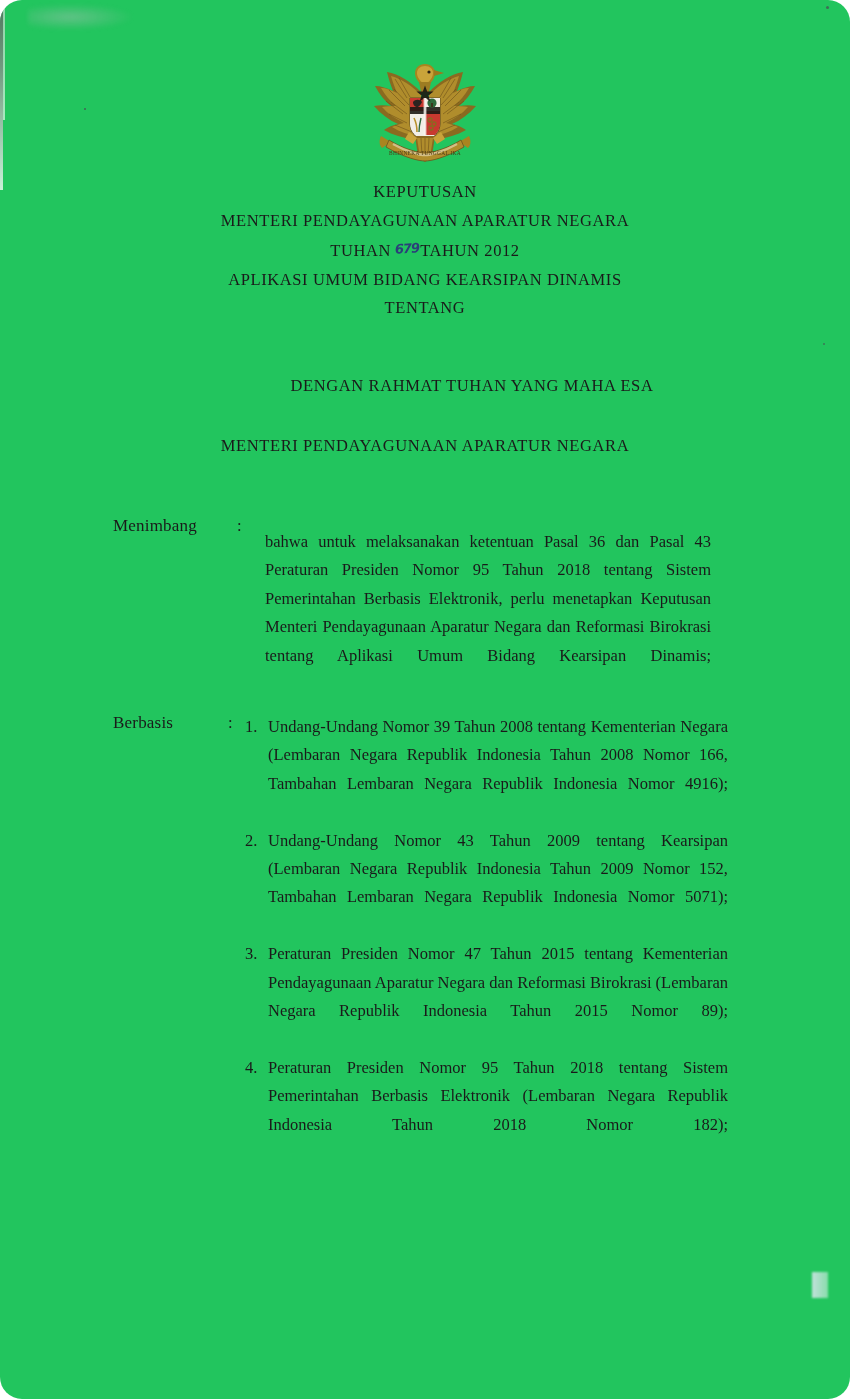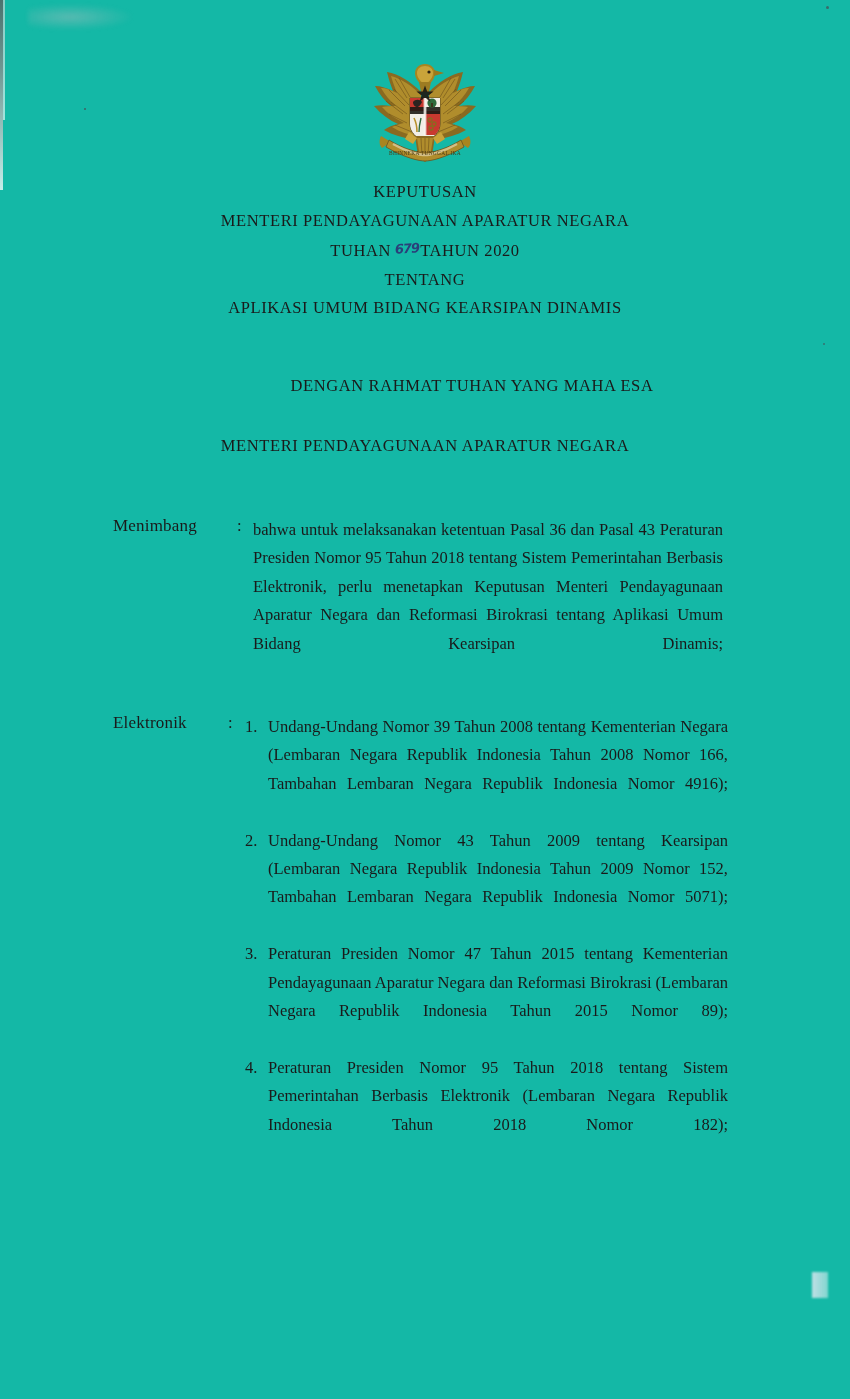--- a/index.html
+++ b/index.html
@@ -8,22 +8,23 @@
     background: #ffffff;
   }
   body {
     font-family: "Liberation Serif", "DejaVu Serif", serif;
     color: #1a1a1a;
   }
   #page {
     position: relative;
     width: 850px;
     height: 1399px;
-    background: #14b8a6;
+    background: #22c55e;
     overflow: hidden;
+    border-radius: 22px;
   }
 
   
   .scan-edge-left {
     position: absolute;
     left: 0; top: 0;
     width: 3px; height: 190px;
     background: linear-gradient(to bottom, #5c5c5c 0%, #8a8a8a 35%, #c8c8c8 70%, #ffffff 100%);
     opacity: .75;
   }
@@ -145,21 +146,21 @@
     font-size: 16.5px;
     line-height: 28.4px;
     text-align: justify;
     text-justify: inter-word;
   }
   .body-menimbang {
     left: 148px;
     width: 470px;
   }
   .body-menimbang > p {
-    margin: 0;
+    margin: 12px;
     text-align: justify;
   }
   .body-menimbang > p::after {
     content: "";
     display: inline-block;
     width: 100%;
   }
 
   .ol-mengingat {
     position: absolute;
@@ -285,42 +286,42 @@
         <path d="M28 92 C42 100 55 103 60 103 C65 103 78 100 92 92" stroke="#f0e8d0" stroke-width="2.4" fill="none" opacity=".55"></path>
         <text x="60" y="103.2" font-family="'Liberation Serif', serif" font-size="5.4" fill="#4a3a14" text-anchor="middle" letter-spacing="0.3">BHINNEKA TUNGGAL IKA</text>
       </g>
     </svg>
   </div>
 
   <div class="header-block">
     <div class="header-line">KEPUTUSAN</div>
     <div class="header-line">MENTERI PENDAYAGUNAAN APARATUR NEGARA</div>
     <div class="header-line nomor-line">
-      <span>TUHAN</span><span class="handwritten-nomor">679</span><span>TAHUN 2020</span>
+      <span>TUHAN</span><span class="handwritten-nomor">679</span><span>TAHUN 2012</span>
     </div>
+    <div class="header-line">APLIKASI UMUM BIDANG KEARSIPAN DINAMIS</div>
     <div class="header-line">TENTANG</div>
-    <div class="header-line">APLIKASI UMUM BIDANG KEARSIPAN DINAMIS</div>
   </div>
 
   <div class="sub-block-1">DENGAN RAHMAT TUHAN YANG MAHA ESA</div>
 
   <div class="sub-block-2">
     <div>MENTERI PENDAYAGUNAAN APARATUR NEGARA</div>
   </div>
 
   <div class="clause clause-menimbang">
     <div class="clause-label">Menimbang</div>
     <div class="clause-colon colon-menimbang">:</div>
     <div class="clause-body body-menimbang">
       <p>bahwa untuk melaksanakan ketentuan Pasal 36 dan Pasal 43 Peraturan Presiden Nomor 95 Tahun 2018 tentang Sistem Pemerintahan Berbasis Elektronik, perlu menetapkan Keputusan Menteri Pendayagunaan Aparatur Negara dan Reformasi Birokrasi tentang Aplikasi Umum Bidang Kearsipan Dinamis;</p>
     </div>
   </div>
 
   <div class="clause clause-mengingat">
-    <div class="clause-label">Elektronik</div>
+    <div class="clause-label">Berbasis</div>
     <div class="clause-colon colon-mengingat">:</div>
     <ul class="ol-mengingat" id="mengingat-list">
         <li><span class="li-num">1.</span><span>Undang-Undang Nomor 39 Tahun 2008 tentang Kementerian Negara (Lembaran Negara Republik Indonesia Tahun 2008 Nomor 166, Tambahan Lembaran Negara Republik Indonesia Nomor 4916);</span></li>
         <li><span class="li-num">2.</span><span>Undang-Undang Nomor 43 Tahun 2009 tentang Kearsipan (Lembaran Negara Republik Indonesia Tahun 2009 Nomor 152, Tambahan Lembaran Negara Republik Indonesia Nomor 5071);</span></li>
         <li><span class="li-num">3.</span><span>Peraturan Presiden Nomor 47 Tahun 2015 tentang Kementerian Pendayagunaan Aparatur Negara dan Reformasi Birokrasi (Lembaran Negara Republik Indonesia Tahun 2015 Nomor 89);</span></li>
         <li><span class="li-num">4.</span><span>Peraturan Presiden Nomor 95 Tahun 2018 tentang Sistem Pemerintahan Berbasis Elektronik (Lembaran Negara Republik Indonesia Tahun 2018 Nomor 182);</span></li>
       </ul>
   </div>
 
 </div>

